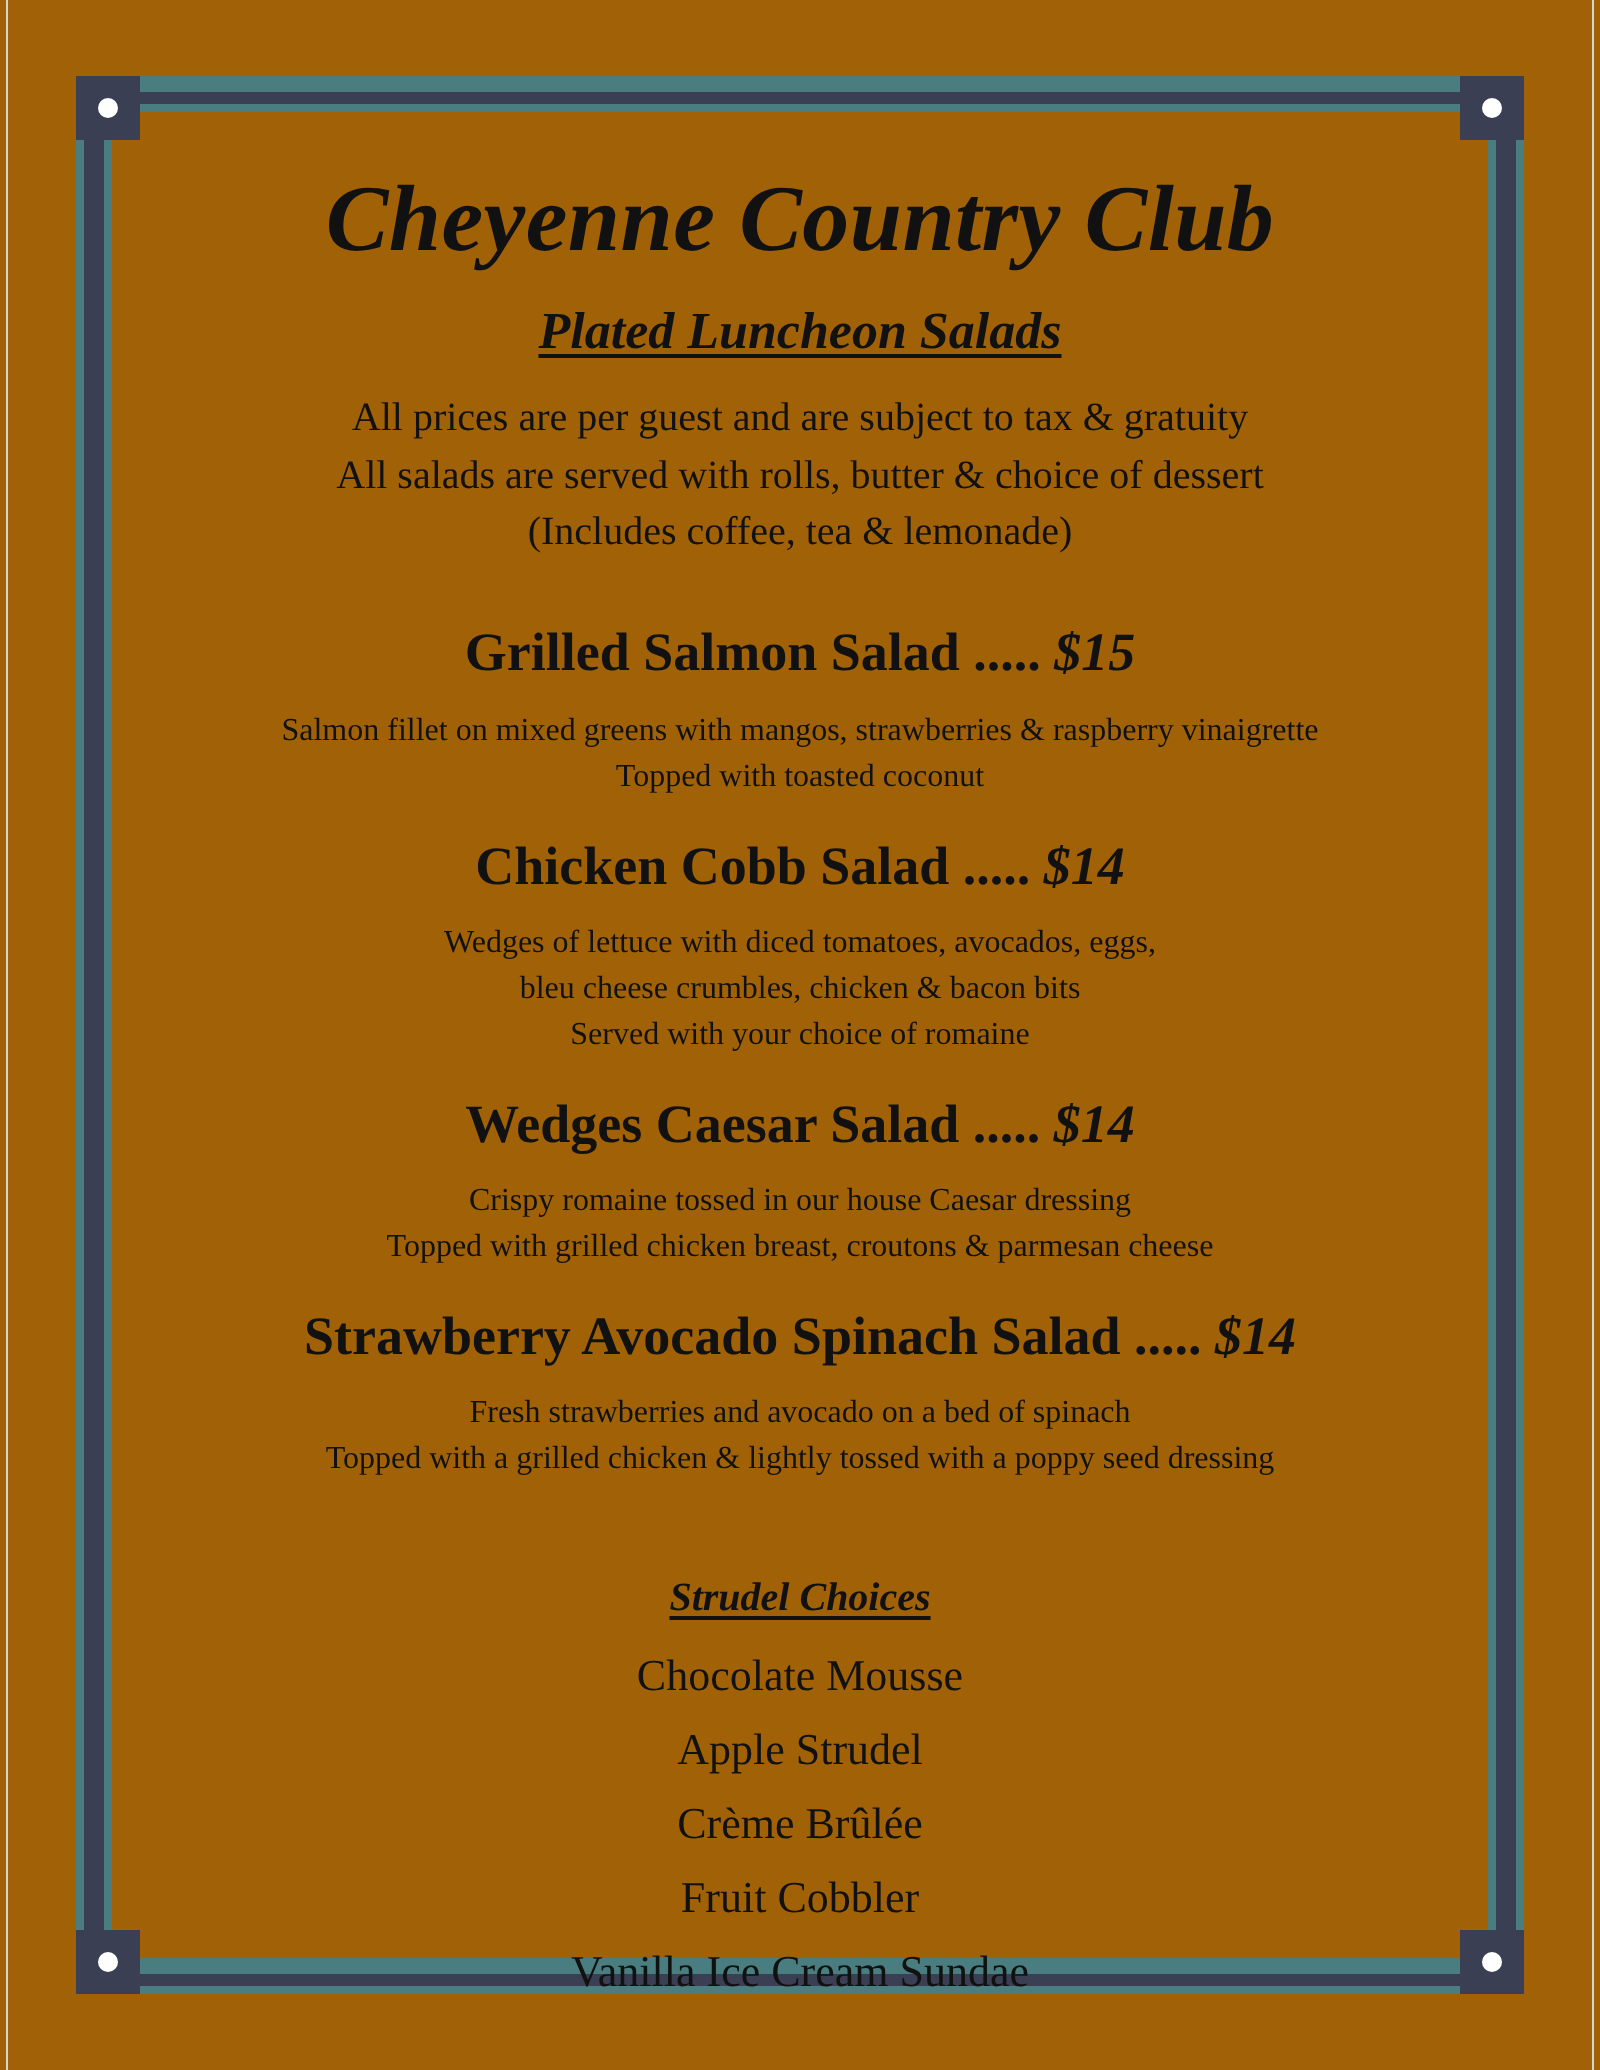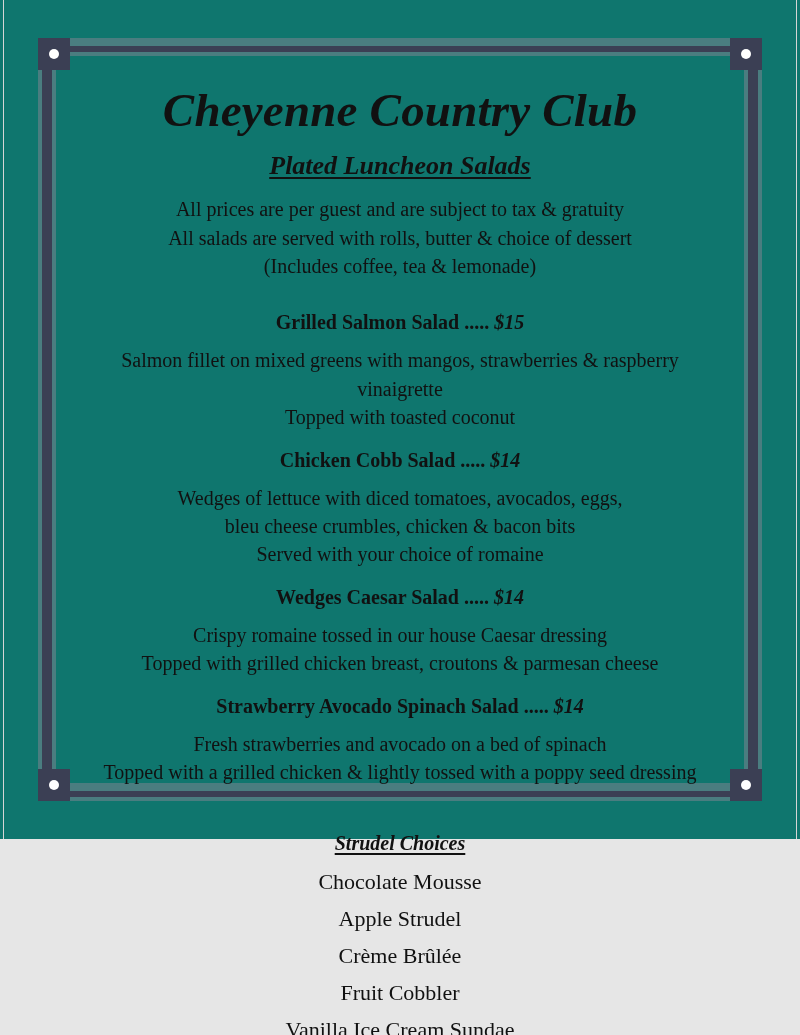--- a/index.html
+++ b/index.html
@@ -12,22 +12,22 @@
     background: #e6e6e6;
     font-family: "Liberation Serif", "DejaVu Serif", serif;
     color: #111111;
     overflow: hidden;
   }
 
   
   #menu-page {
     position: relative;
     width: 800px;
-    height: 839px;
-    background: #0f766e;
+    height: 1035px;
+    background: #a16207;
     box-sizing: border-box;
   }
   
   .sheet-edge {
     position: absolute;
     top: 0;
     bottom: 0;
     width: 1px;
     background: #d5d5d5;
   }
@@ -112,32 +112,32 @@
     font-size: 20px;
     line-height: 1.42;
     margin: 0;
   }
 
   .salad-list { margin-top: 30px; }
 
   .salad-item { margin-bottom: 16px; }
 
   .salad-name {
-    font-size: 20px;
+    font-size: 27px;
     font-weight: bold;
     line-height: 1.25;
     margin: 0 0 11px 0;
   }
   .salad-name .price {
     font-style: italic;
     font-weight: bold;
   }
 
   .salad-desc {
-    font-size: 20px;
+    font-size: 16px;
     line-height: 1.42;
     margin: 0;
   }
 
   .dessert-block { margin-top: 46px; }
 
   .dessert-heading {
     font-size: 20px;
     font-weight: bold;
     font-style: italic;

